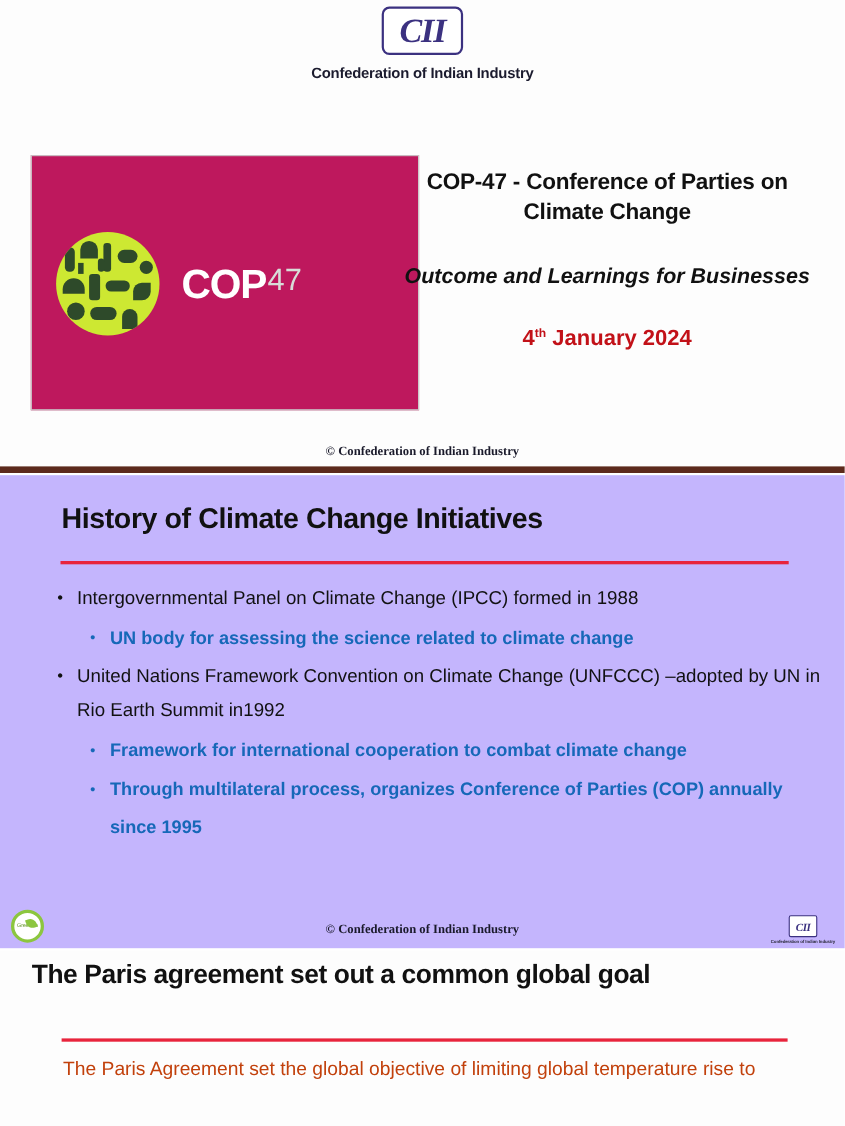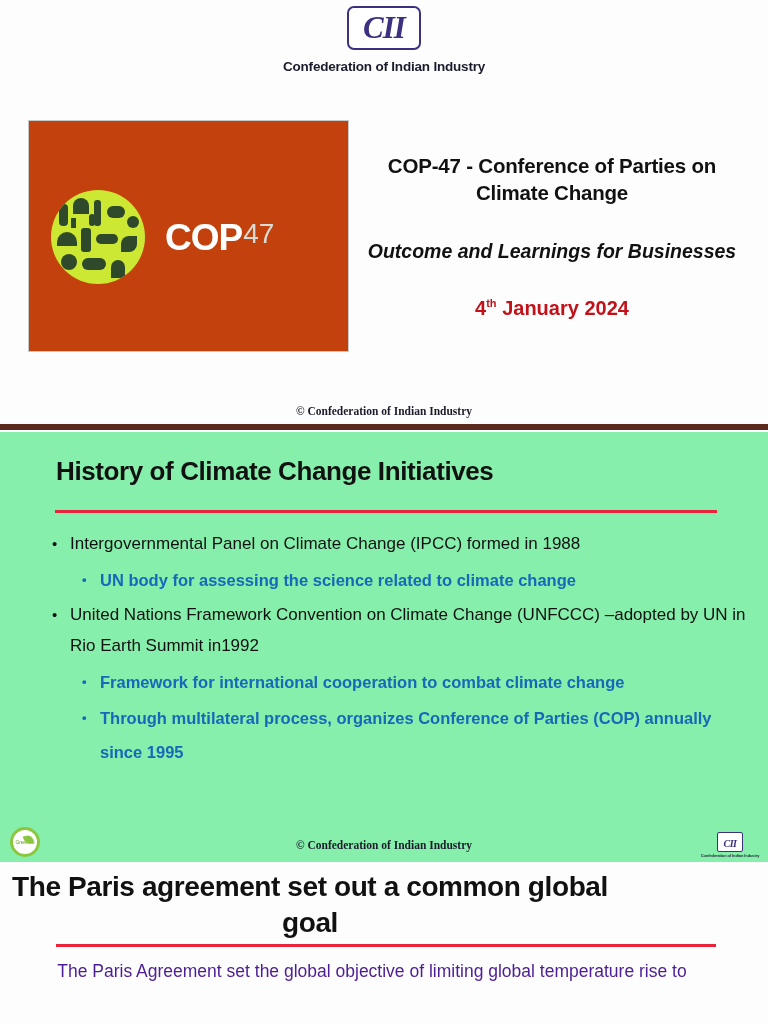--- a/index.html
+++ b/index.html
@@ -53,24 +53,24 @@
     font-family: "Liberation Sans", sans-serif;
     font-weight: bold;
     font-size: 13.5px;
     color: #1b1b2e;
     letter-spacing: -0.2px;
   }
 
   
   .cop-image {
     position: absolute;
-    left: 28px; top: 120px;
-    width: 321px;
+    left: 28px; top: 141px;
+    width: 353px;
     height: 232px;
-    background: #c2410c;
+    background: #be185d;
     border: 1px solid #c9c9c9;
     box-sizing: border-box;
     overflow: hidden;
   }
   .cop-inner {
     position: absolute;
     left: 22px; top: 58px;
     width: 256px;
     height: 116px;
     display: flex;
@@ -178,21 +178,21 @@
     height: 6px;
     background: #5c2a1c;
   }
 
   
   .slide2 {
     position: absolute;
     left: 0; top: 432px;
     width: 768px;
     height: 430px;
-    background: #86efac;
+    background: #c4b5fd;
   }
   .slide-heading {
     position: absolute;
     font-family: "Liberation Sans", sans-serif;
     font-weight: bold;
     color: #111111;
   }
   .s2-heading {
     left: 56px; top: 24px;
     font-size: 26px;
@@ -314,39 +314,39 @@
     height: 160px;
     background: #fdfdfd;
   }
   .s3-heading {
     position: absolute;
     left: 0; top: 5px;
     width: 620px;
     text-align: center;
     font-family: "Liberation Sans", sans-serif;
     font-weight: bold;
-    font-size: 28px;
+    font-size: 24px;
     line-height: 36px;
     color: #111111;
     letter-spacing: -0.4px;
   }
   .s3-rule {
     left: 56px; top: 80px;
     width: 660px;
   }
   .s3-body {
     position: absolute;
     left: 0; top: 92px;
     width: 744px;
     text-align: center;
     font-family: "Liberation Sans", sans-serif;
     font-weight: normal;
     font-size: 17.5px;
     line-height: 30px;
-    color: #4c1d95;
+    color: #c2410c;
   }
 </style>
 </head>
 <body>
 
 <div class="slide1">
 
   <div class="cii-header">
     <span class="cii-logo-box">
       <span class="cii-logo-text">CII</span>

